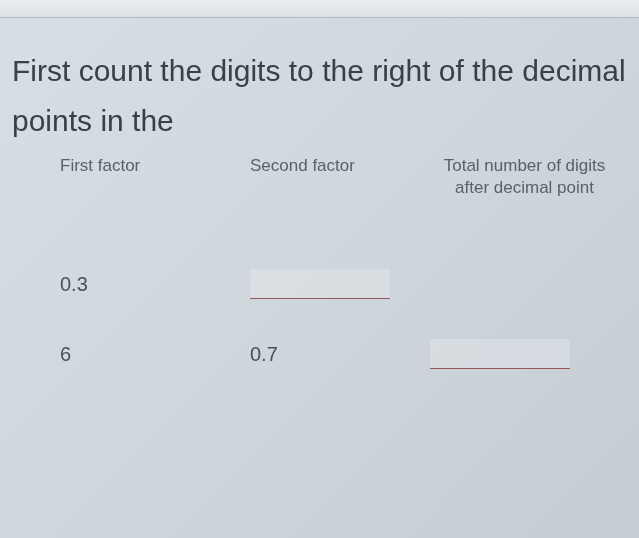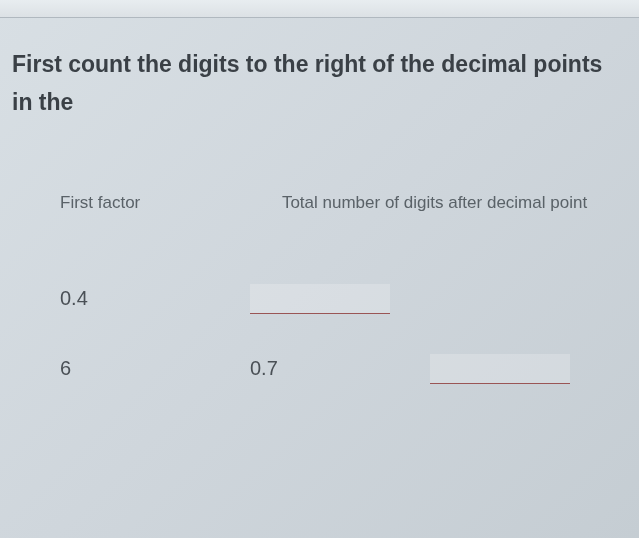--- a/index.html
+++ b/index.html
@@ -15,27 +15,26 @@
       overflow: hidden;
       position: relative;
     }
     .top-bar {
       height: 18px;
       background: linear-gradient(to bottom, #e8edf0, #dce1e5);
       border-bottom: 1px solid #b0b8bf;
     }
     .instruction {
       padding: 28px 12px 10px 12px;
-      font-size: 23px;
+      font-size: 30px;
       color: #3a4046;
       line-height: 1.65;
-      font-weight: 700;
+      font-weight: 400;
     }
     .table-area {
-      margin-top: 60px;
       padding: 0 20px 0 60px;
     }
     .header-row {
       display: flex;
       align-items: flex-start;
       margin-bottom: 50px;
     }
     .col1 {
       width: 190px;
     }
@@ -86,25 +85,26 @@
 
 <div class="top-bar"></div>
 
 <div class="instruction">
   <span>First count the digits to the right of the decimal points in the</span><br>
 </div>
 
 <div class="table-area">
   <div class="header-row">
     <div class="col1 header-cell">First factor</div>
+    <div class="col2 header-cell">Second factor</div>
     <div class="col3 header-cell">Total number of digits after decimal point</div>
   </div>
 
   <div class="data-row">
-    <div class="col1 data-cell">0.4</div>
+    <div class="col1 data-cell">0.3</div>
     <div class="col3">
       <div class="answer-line"></div>
     </div>
   </div>
 
   <div class="data-row">
     <div class="col1 data-cell">6</div>
     <div class="col2 data-cell">0.7</div>
     <div class="col3">
       <div class="answer-line"></div>

